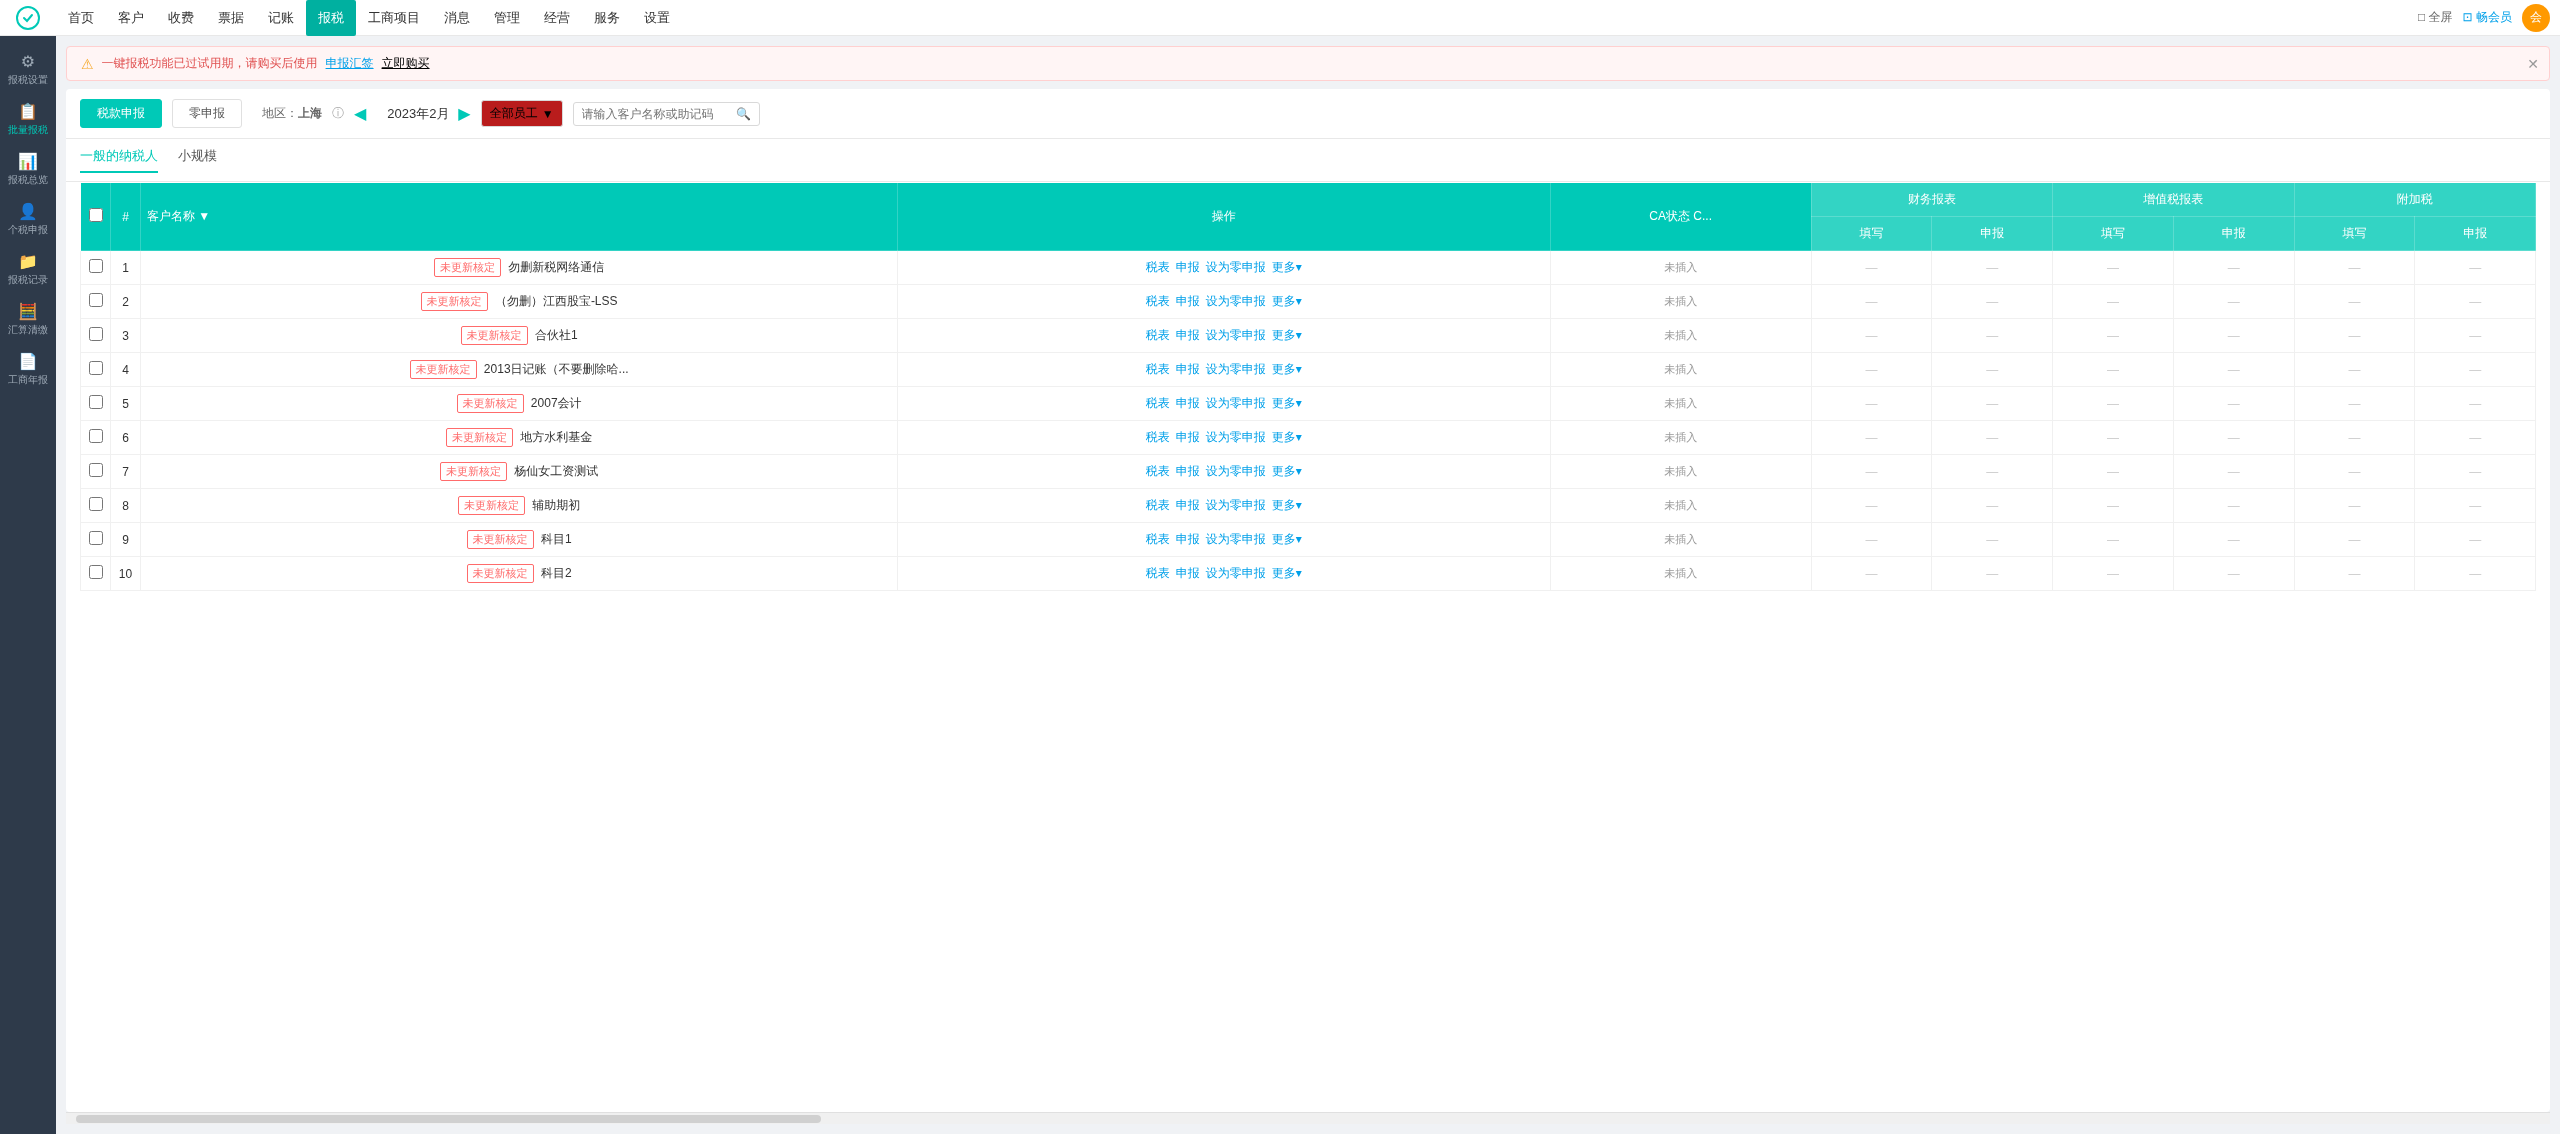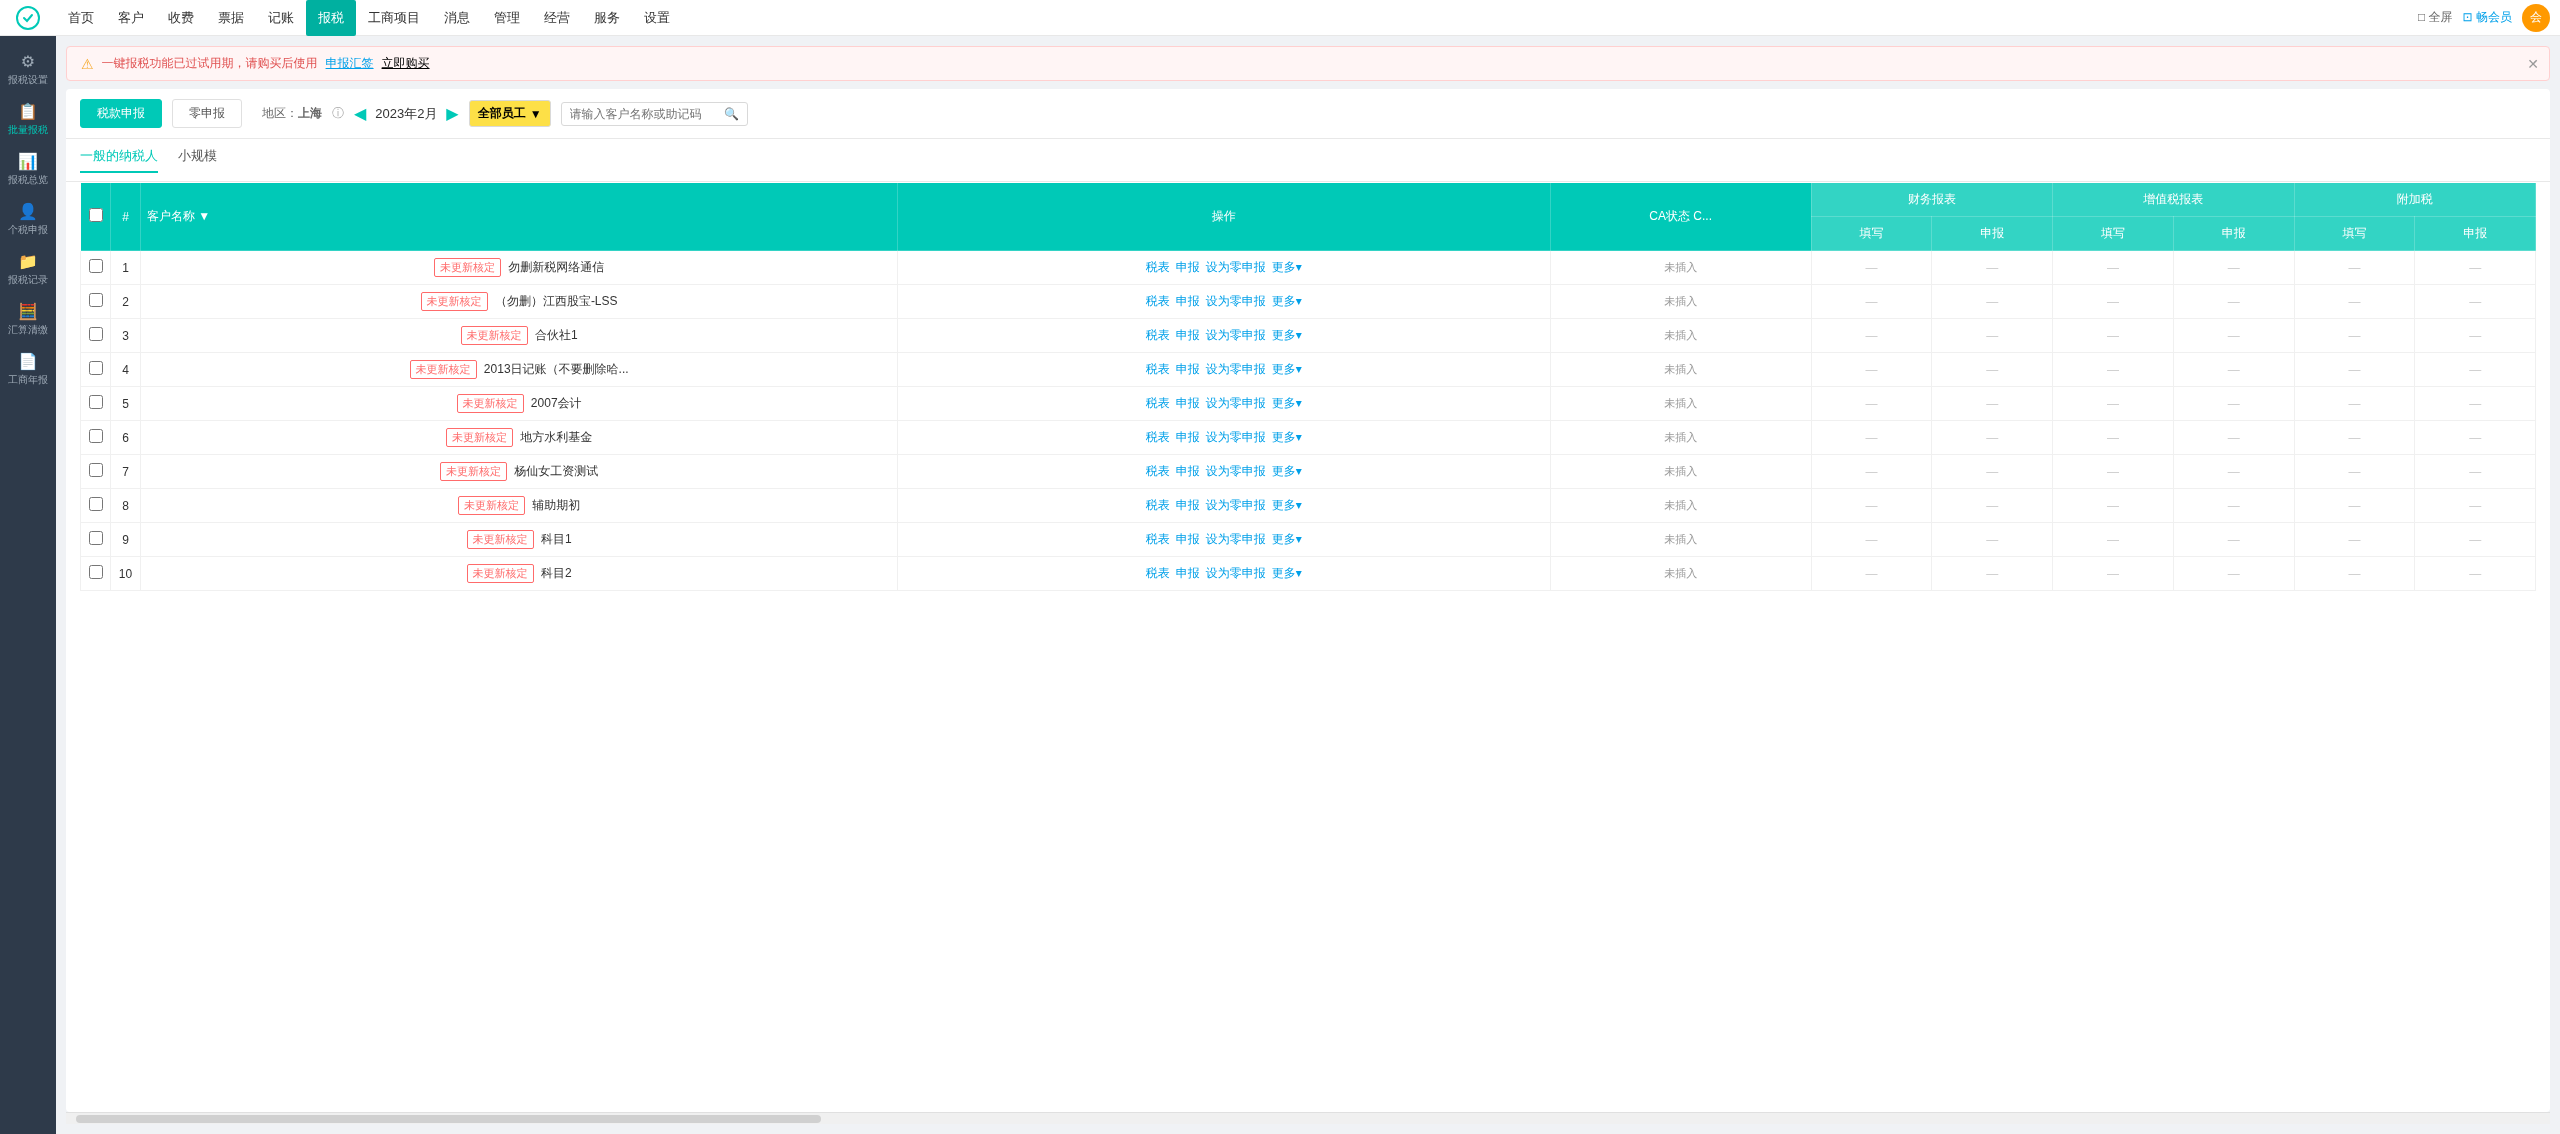--- a/index.html
+++ b/index.html
@@ -37,22 +37,22 @@
     
     .panel { background: #fff; border-radius: 4px; flex: 1; display: flex; flex-direction: column; min-height: 0; }
 
     
     .panel-header { padding: 10px 14px; border-bottom: 1px solid #e8e8e8; display: flex; align-items: center; gap: 10px; flex-wrap: wrap; }
     .tab-btn { padding: 5px 16px; border: 1px solid #e0e0e0; background: #fff; border-radius: 3px; cursor: pointer; font-size: 12px; color: #555; }
     .tab-btn.active { background: #00c9b7; color: #fff; border-color: #00c9b7; }
     .info-icon { color: #aaa; font-size: 12px; cursor: pointer; }
     .date-nav { display: flex; align-items: center; gap: 5px; }
     .date-nav .arrow { cursor: pointer; color: #00c9b7; font-size: 16px; line-height: 1; }
-    .date-display { font-size: 13px; color: #333; min-width: 70px; text-align: center; }
-    .dept-select { border: 1px solid #d9d9d9; border-radius: 3px; padding: 4px 8px; font-size: 12px; cursor: pointer; display: flex; align-items: center; gap: 4px; background: #fde047; font-weight: bold; }
+    .date-display { font-size: 13px; color: #333; min-width: 70px; text-align: center; margin-left: 12px; }
+    .dept-select { border: 1px solid #d9d9d9; border-radius: 3px; padding: 4px 8px; font-size: 12px; cursor: pointer; display: flex; align-items: center; gap: 4px; background: #b91c1c; }
     .search-box { border: 1px solid #d9d9d9; border-radius: 3px; padding: 4px 8px; font-size: 12px; display: flex; align-items: center; min-width: 180px; }
     .search-box input { border: none; outline: none; font-size: 12px; flex: 1; color: #999; }
 
     
     .sub-tabs { padding: 8px 14px; display: flex; align-items: center; gap: 20px; border-bottom: 1px solid #e8e8e8; }
     .sub-tab { font-size: 13px; color: #555; cursor: pointer; padding-bottom: 6px; border-bottom: 2px solid transparent; }
     .sub-tab.active { color: #00c9b7; border-bottom: 2px solid #00c9b7; }
 
     
     .action-bar { padding: 8px 14px; display: flex; align-items: center; gap: 8px; justify-content: flex-end; }

